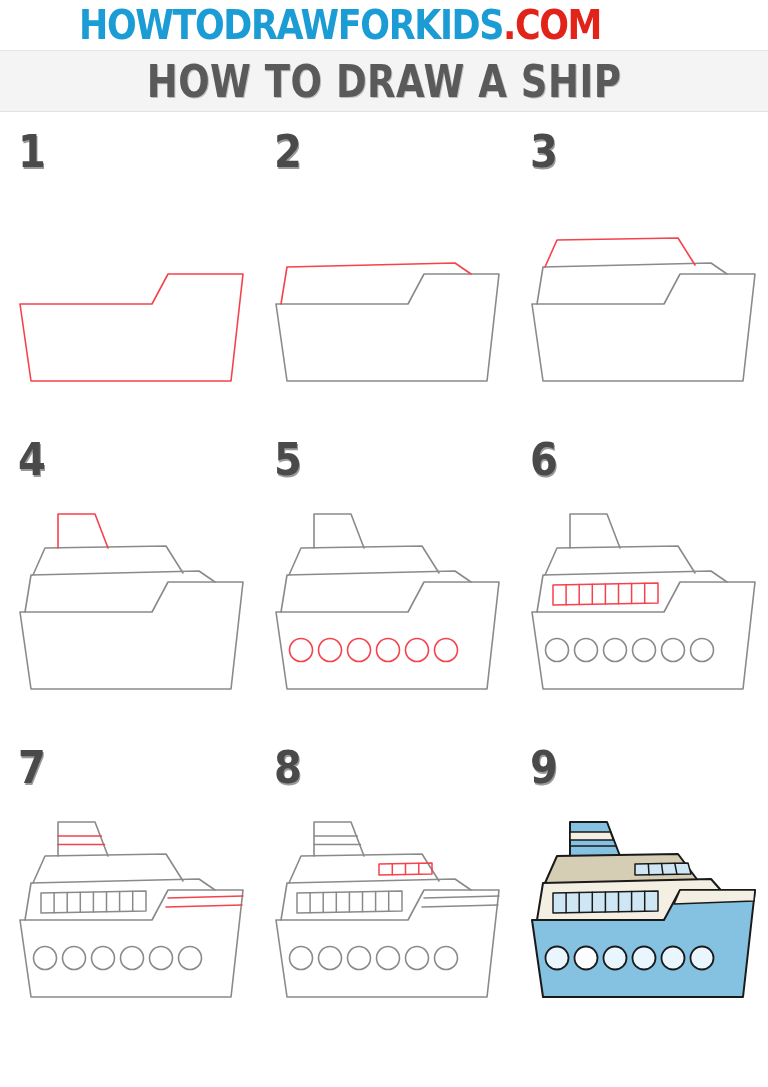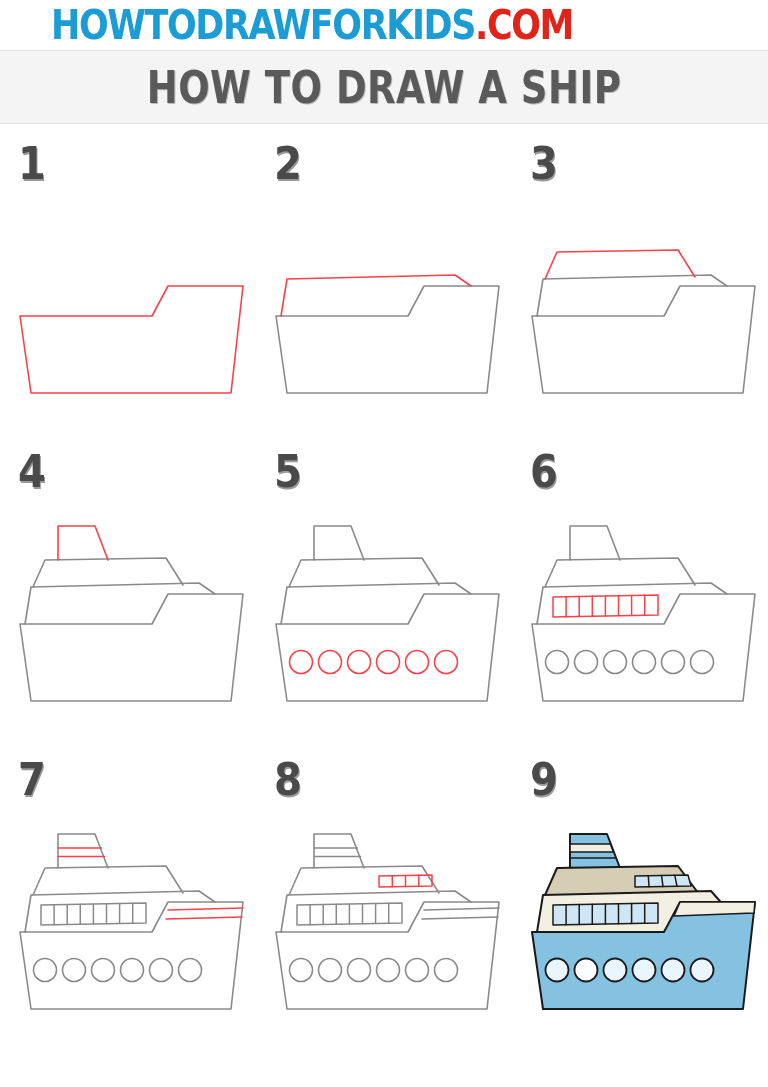--- a/index.html
+++ b/index.html
@@ -17,37 +17,38 @@
   }
 
   
   .site-header {
     width: 624px;
     height: 50px;
     display: flex;
     align-items: center;
     justify-content: center;
     background: #ffffff;
+    padding-left: 28px;
   }
   .brand {
     font-family: "DejaVu Sans", sans-serif;
     font-weight: bold;
     font-size: 35px;
     letter-spacing: -1.4px;
     line-height: 1;
     white-space: nowrap;
     transform: scaleY(1.18);
     text-transform: uppercase;
   }
   .brand .b-blue { color: #1c9cd4; }
   .brand .b-red  { color: #e1231a; }
 
   .title-band {
     width: 768px;
-    height: 74px;
+    height: 62px;
     background: #f4f4f4;
     border-top: 1px solid #e6e6e6;
     border-bottom: 1px solid #e1e1e1;
     display: flex;
     align-items: center;
     justify-content: center;
     box-sizing: border-box;
   }
   .page-title {
     font-family: "DejaVu Sans", sans-serif;

